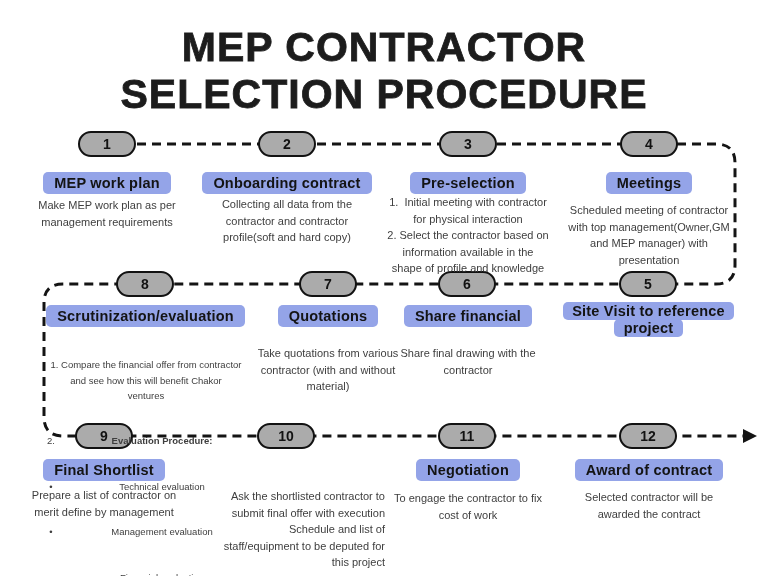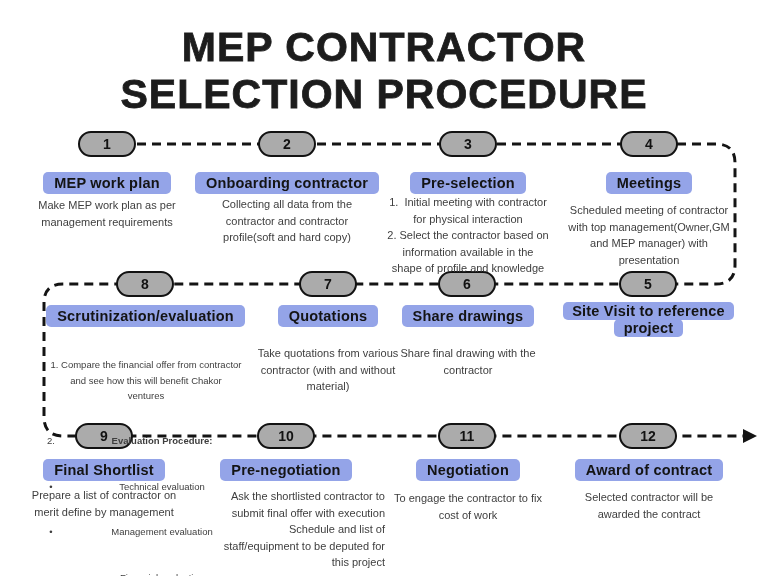--- a/index.html
+++ b/index.html
@@ -90,48 +90,45 @@
       <span>11</span>
     </div>
   <div class="pill" style="left:619px;top:423px">
       <span>12</span>
     </div>
 
   <div class="stitle" style="left:17px;top:172px;width:180px">
       <span class="badge">MEP work plan</span>
     </div>
   <div class="stitle" style="left:197px;top:172px;width:180px">
-      <span class="badge">Onboarding contractor</span>
+      <span class="badge">Onboarding contract</span>
     </div>
   <div class="stitle" style="left:378px;top:172px;width:180px">
       <span class="badge">Pre-selection</span>
     </div>
   <div class="stitle" style="left:559px;top:172px;width:180px">
       <span class="badge">Meetings</span>
     </div>
 
   <div class="stitle" style="left:38px;top:305px;width:215px">
       <span class="badge">Scrutinization/evaluation</span>
     </div>
   <div class="stitle" style="left:238px;top:305px;width:180px">
       <span class="badge">Quotations</span>
     </div>
   <div class="stitle" style="left:378px;top:305px;width:180px">
-      <span class="badge">Share drawings</span>
+      <span class="badge">Share financial</span>
     </div>
   <div class="stitle" style="left:551px;top:302px;width:195px">
     <span class="badge tight">Site Visit to reference</span>
     <span class="badge tight2">project</span>
   </div>
 
   <div class="stitle" style="left:14px;top:459px;width:180px">
       <span class="badge">Final Shortlist</span>
-    </div>
-  <div class="stitle" style="left:196px;top:459px;width:180px">
-      <span class="badge">Pre-negotiation</span>
     </div>
   <div class="stitle" style="left:378px;top:459px;width:180px">
       <span class="badge">Negotiation</span>
     </div>
   <div class="stitle" style="left:559px;top:459px;width:180px">
       <span class="badge">Award of contract</span>
     </div>
 
   <div class="sbody" style="left:17px;top:197px;width:180px">Make MEP work plan as per
 management requirements</div>

